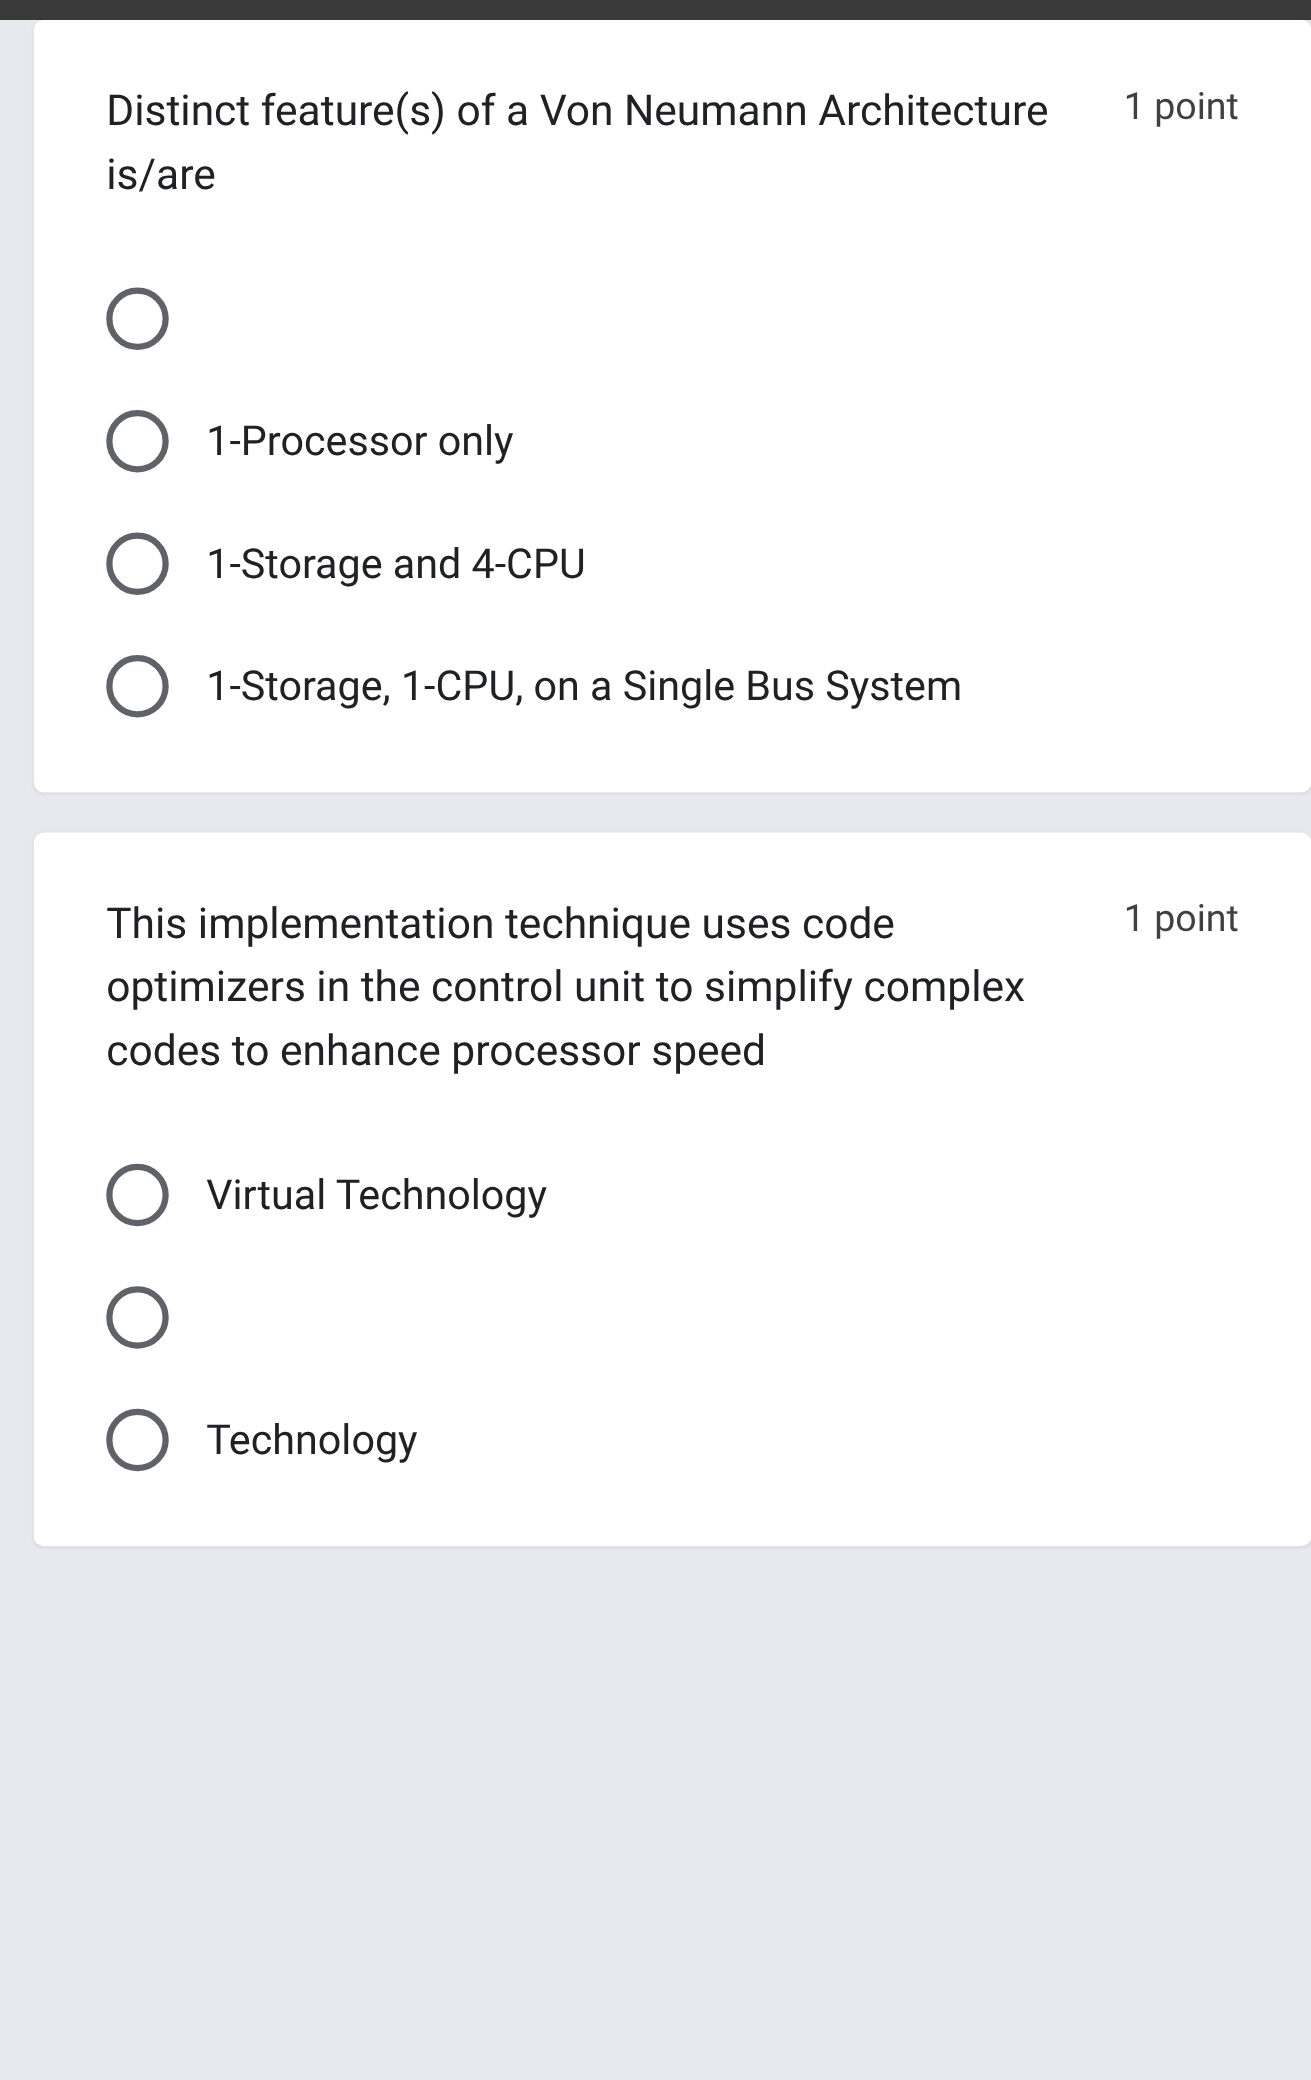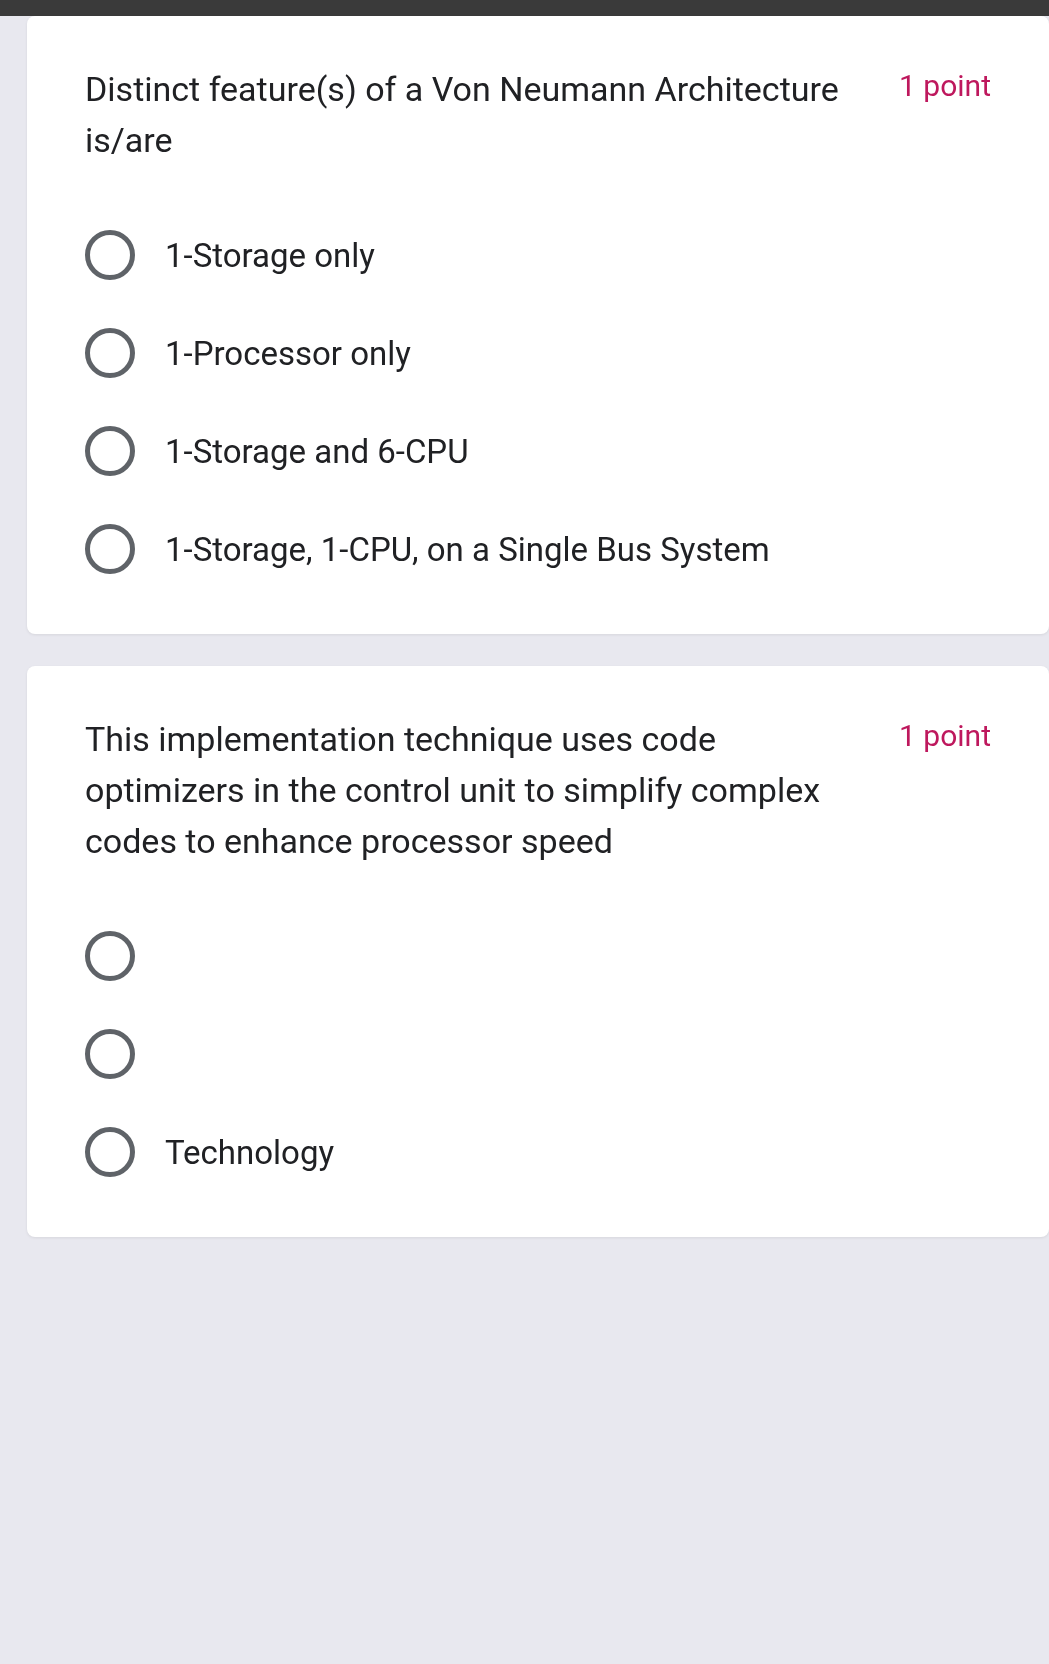--- a/index.html
+++ b/index.html
@@ -36,21 +36,21 @@
     .question-text {
       font-size: 34px;
       color: #202124;
       line-height: 1.5;
       font-weight: 400;
       flex: 1;
       padding-right: 30px;
     }
     .points {
       font-size: 30px;
-      color: #be185d;
+      color: #404040;
       white-space: nowrap;
       flex-shrink: 0;
       margin-top: 4px;
     }
     .options {
       display: flex;
       flex-direction: column;
       gap: 48px;
     }
     .option {
@@ -80,45 +80,45 @@
 <div class="container">
 
   <div class="question-card">
     <div class="question-header">
       <div class="question-text">Distinct feature(s) of a Von Neumann Architecture is/are</div>
       <div class="points">1 point</div>
     </div>
     <div class="options">
       <div class="option">
         <div class="radio-circle"></div>
-        <div class="option-text">1-Storage only</div>
       </div>
       <div class="option">
         <div class="radio-circle"></div>
         <div class="option-text">1-Processor only</div>
       </div>
       <div class="option">
         <div class="radio-circle"></div>
-        <div class="option-text">1-Storage and 6-CPU</div>
+        <div class="option-text">1-Storage and 4-CPU</div>
       </div>
       <div class="option">
         <div class="radio-circle"></div>
         <div class="option-text">1-Storage, 1-CPU, on a Single Bus System</div>
       </div>
     </div>
   </div>
 
   <div class="question-card">
     <div class="question-header">
       <div class="question-text">This implementation technique uses code optimizers in the control unit to simplify complex codes to enhance processor speed</div>
       <div class="points">1 point</div>
     </div>
     <div class="options">
       <div class="option">
         <div class="radio-circle"></div>
+        <div class="option-text">Virtual Technology</div>
       </div>
       <div class="option">
         <div class="radio-circle"></div>
       </div>
       <div class="option">
         <div class="radio-circle"></div>
         <div class="option-text">Technology</div>
       </div>
     </div>
   </div>

